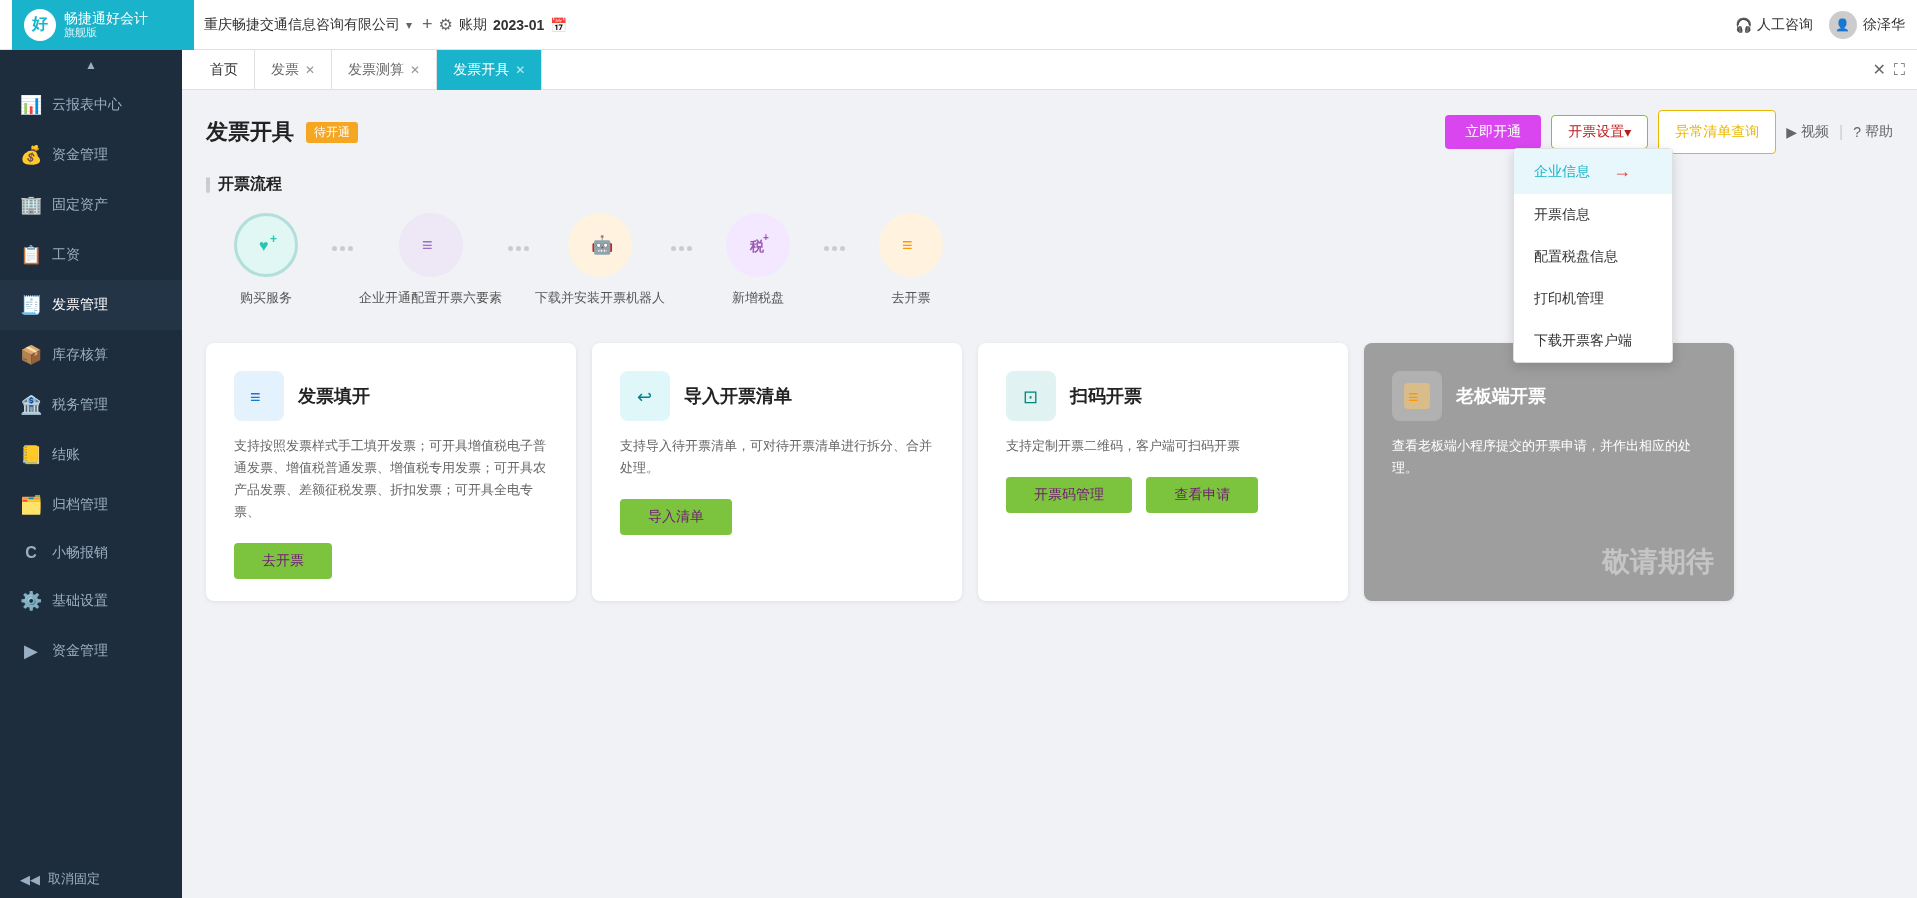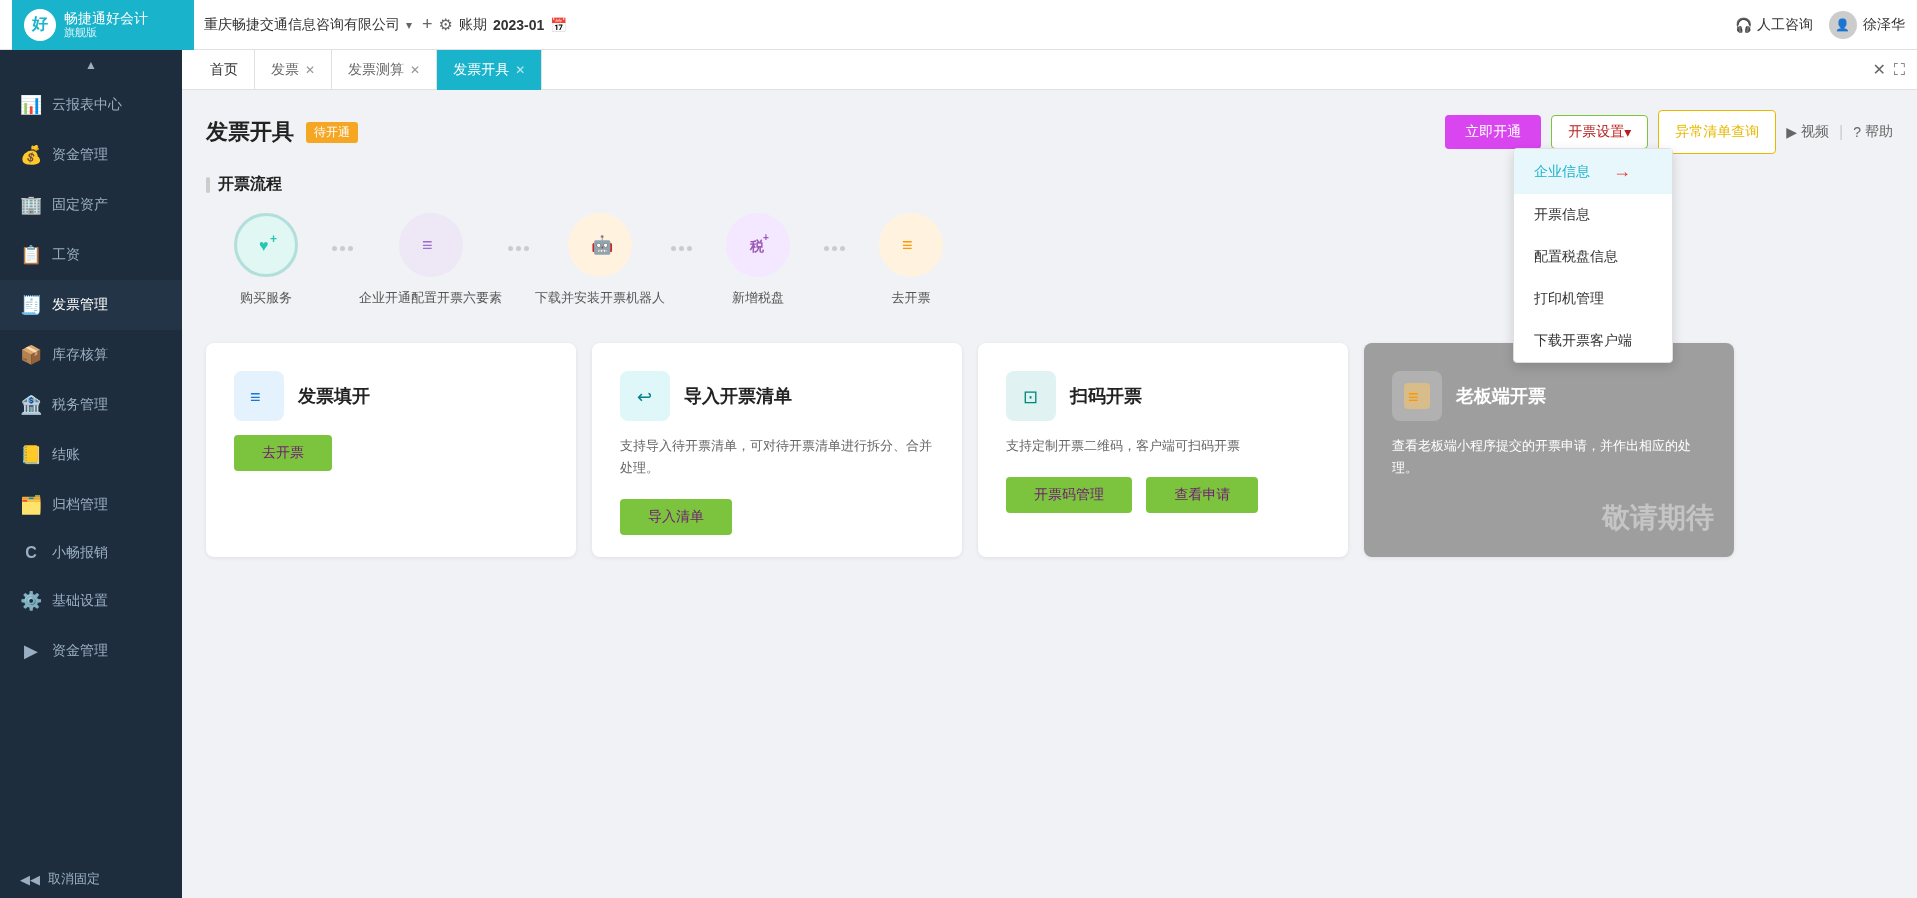--- a/index.html
+++ b/index.html
@@ -547,20 +547,21 @@
         <div class="method-card">
           <div class="method-card-header">
             <div class="method-card-icon blue">
               <svg width="30" height="30" viewBox="0 0 30 30">
                 <rect x="2" y="2" width="26" height="26" rx="4" fill="#e3f2fd"></rect>
                 <text x="6" y="22" font-size="18" fill="#1976d2">≡</text>
               </svg>
             </div>
             <span class="method-card-title">发票填开</span>
           </div>
+          <div class="method-card-desc">支持按照发票样式手工填开发票；可开具增值税电子普通发票、增值税普通发票、增值税专用发票；可开具农产品发票、差额征税发票、折扣发票；可开具全电专票、</div>
           <button class="method-card-btn">去开票</button>
         </div>
 
         <div class="method-card">
           <div class="method-card-header">
             <div class="method-card-icon cyan">
               <svg width="30" height="30" viewBox="0 0 30 30">
                 <rect x="2" y="2" width="26" height="26" rx="4" fill="#e0f7fa"></rect>
                 <text x="7" y="22" font-size="18" fill="#00838f">↩</text>
               </svg>

